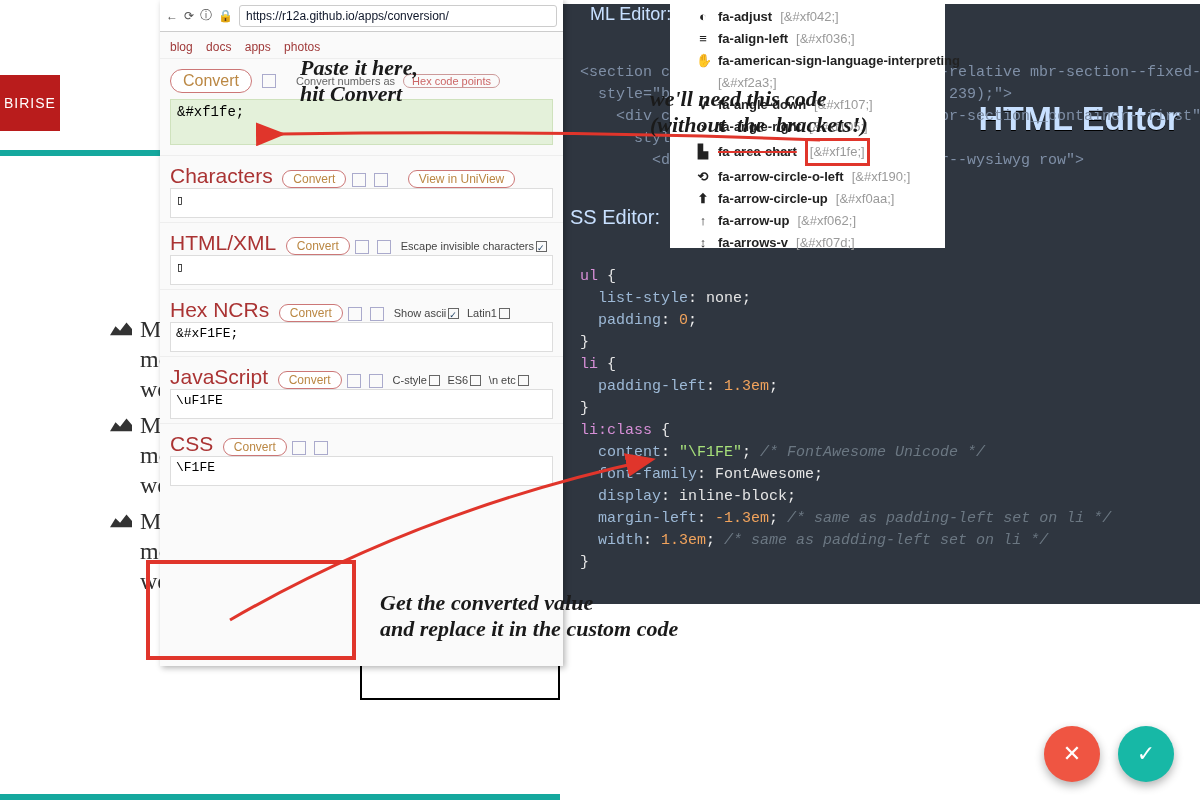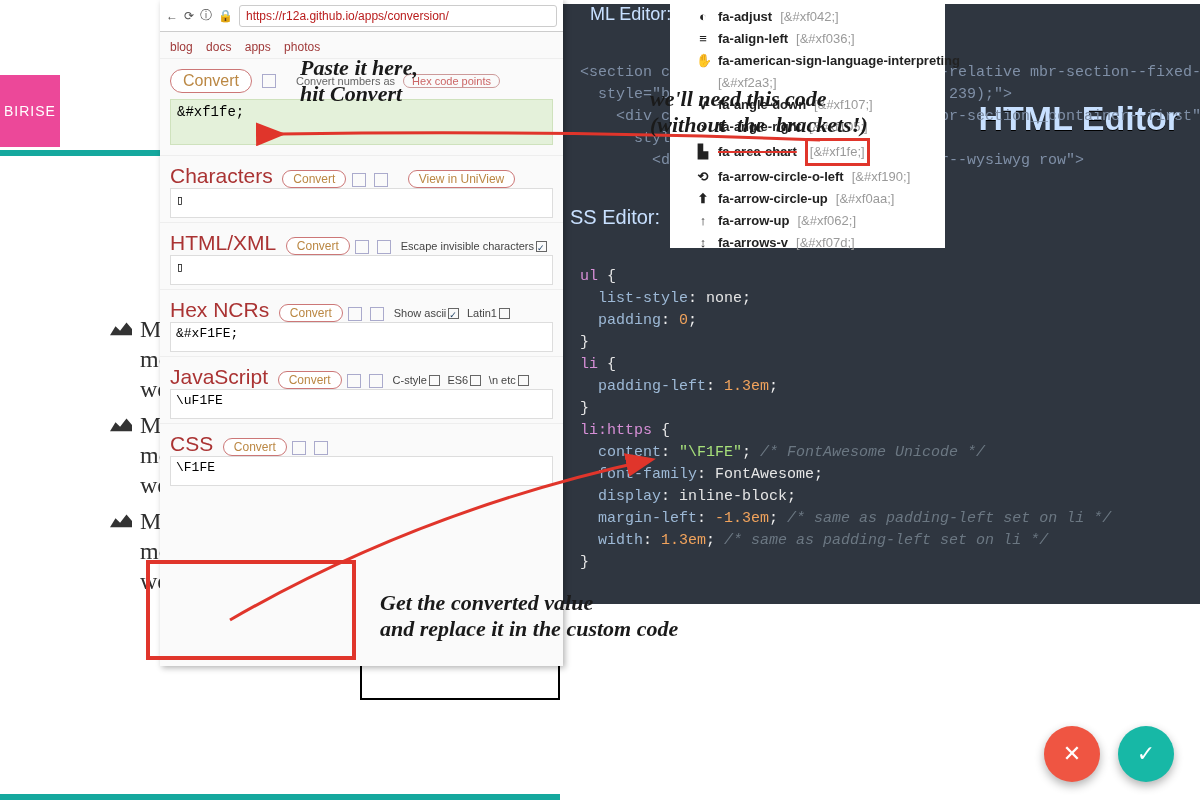--- a/index.html
+++ b/index.html
@@ -1,20 +1,20 @@
 <!DOCTYPE html>
 <html><head>
 <meta charset="utf-8">
 <style>
   * { box-sizing: border-box; margin: 0; padding: 0; }
   html, body { width: 1200px; height: 800px; overflow: hidden; font-family: Arial, sans-serif; background: #fff; }
   
   
   .bg-page { position: absolute; inset: 0; background: #fff; }
-  .bg-topbar { position: absolute; left: 0; top: 75px; width: 60px; height: 72px; background: #ec4899; color: #fff; display: flex; align-items: center; justify-content: flex-start; padding-left: 4px; font-size: 14px; letter-spacing: 1px; }
+  .bg-topbar { position: absolute; left: 0; top: 75px; width: 60px; height: 56px; background: #b91c1c; color: #fff; display: flex; align-items: center; justify-content: flex-start; padding-left: 4px; font-size: 14px; letter-spacing: 1px; }
   .teal-line { position: absolute; left: 0; top: 150px; width: 560px; height: 6px; background: #15a89e; }
   .teal-line2 { position: absolute; left: 0; bottom: 0; width: 560px; height: 6px; background: #15a89e; }
   .mob-list { position: absolute; left: 110px; top: 314px; color: #2f2f2f; font-family: Georgia, serif; }
   .mob-list .item { display: flex; align-items: flex-start; gap: 8px; margin-bottom: 6px; }
   .mob-list .area { width: 22px; height: 16px; margin-top: 6px; }
   .mob-list .txt { font-size: 24px; line-height: 30px; }
   .fig-frame { position: absolute; left: 360px; top: 660px; width: 200px; height: 40px; border: 2px solid #000; }
   
   
   .fab { position: absolute; bottom: 18px; width: 56px; height: 56px; border-radius: 50%; display: flex; align-items: center; justify-content: center; color: #fff; font-size: 22px; box-shadow: 0 4px 10px rgba(0,0,0,.3); }
@@ -40,21 +40,21 @@
   .fa-popup { position: absolute; left: 670px; top: 0; width: 275px; height: 248px; background: #fff; color: #222; font-family: Arial; font-size: 13px; padding: 6px 10px 10px 26px; line-height: 22px; }
   .fa-popup .row { display: flex; align-items: center; gap: 8px; white-space: nowrap; }
   .fa-popup .ico { width: 14px; display: inline-block; text-align: center; font-weight: bold; }
   .fa-popup .code { color: #9a9a9a; }
   .fa-popup .code.boxed { border: 3px solid #e0352b; padding: 0 2px; }
   .fa-popup .strikethrough { text-decoration: line-through; text-decoration-color: #e0352b; text-decoration-thickness: 2px; }
   
   
   .r12a { position: absolute; left: 160px; top: 0; width: 403px; height: 666px; background: #fafafa; box-shadow: 2px 2px 6px rgba(0,0,0,.3); font-family: Arial; font-size: 13px; }
   .r12a .addrbar { height: 32px; background: #fff; border-bottom: 1px solid #ccc; display: flex; align-items: center; padding: 0 6px; gap: 6px; color: #555; font-size: 12px; }
-  .r12a .addrbar .urlbox { flex: 1; height: 22px; border: 1px solid #ccc; border-radius: 3px; padding: 0 6px; display: flex; align-items: center; color: #b91c1c; }
+  .r12a .addrbar .urlbox { flex: 1; height: 22px; border: 1px solid #ccc; border-radius: 3px; padding: 0 6px; display: flex; align-items: center; color: #0f172a; }
   .r12a .addrbar .lock { color: #1a9b1a; font-size: 12px; }
   .r12a .nav { padding: 8px 10px 4px; color: #a03a3a; font-size: 12px; border-bottom: 1px solid #eee; }
   .r12a .nav span { margin-right: 10px; }
   .r12a .convert-area { padding: 10px; border-bottom: 1px solid #eee; }
   .r12a .btn { display: inline-block; border: 1px solid #c77; color: #b84; background: #fff; border-radius: 12px; padding: 2px 12px; font-size: 16px; }
   .r12a .btn-sm { font-size: 12px; padding: 1px 10px; border-radius: 10px; }
   .r12a .convert-row { display: flex; align-items: center; gap: 8px; }
   .r12a .subtext { font-size: 11px; color: #666; margin-left: 10px; }
   .r12a .pill { border: 1px solid #c99; color: #c66; border-radius: 9px; padding: 0 8px; font-size: 11px; }
   .r12a .greenbox { margin-top: 6px; background: #e4f1da; border: 1px solid #cfe2bd; height: 46px; padding: 4px 6px; font-family: "Courier New", monospace; font-size: 14px; }
@@ -116,21 +116,21 @@
     &lt;div class="mbr-section__container mbr-section__container--first"
       style="padding-top: 30px;"&gt;
         &lt;div class="mbr-header mbr-header--wysiwyg row"&gt;</div>
   <div class="css-block" id="css-code"><span class="sel">ul</span> <span class="brace">{</span>
   <span class="prop">list-style</span>: <span class="val">none</span>;
   <span class="prop">padding</span>: <span class="num">0</span>;
 <span class="brace">}</span>
 <span class="sel">li</span> <span class="brace">{</span>
   <span class="prop">padding-left</span>: <span class="num">1.3em</span>;
 <span class="brace">}</span>
-<span class="sel">li:https</span> <span class="brace">{</span>
+<span class="sel">li:class</span> <span class="brace">{</span>
   <span class="prop">content</span>: <span class="str">"\F1FE"</span>; <span class="cmt">/* FontAwesome Unicode */</span>
   <span class="prop">font-family</span>: <span class="val">FontAwesome</span>;
   <span class="prop">display</span>: <span class="val">inline-block</span>;
   <span class="prop">margin-left</span>: <span class="num">-1.3em</span>; <span class="cmt">/* same as padding-left set on li */</span>
   <span class="prop">width</span>: <span class="num">1.3em</span>; <span class="cmt">/* same as padding-left set on li */</span>
 <span class="brace">}</span>
 </div>
 </div>
 
 <div class="fa-popup" id="fa-popup">

